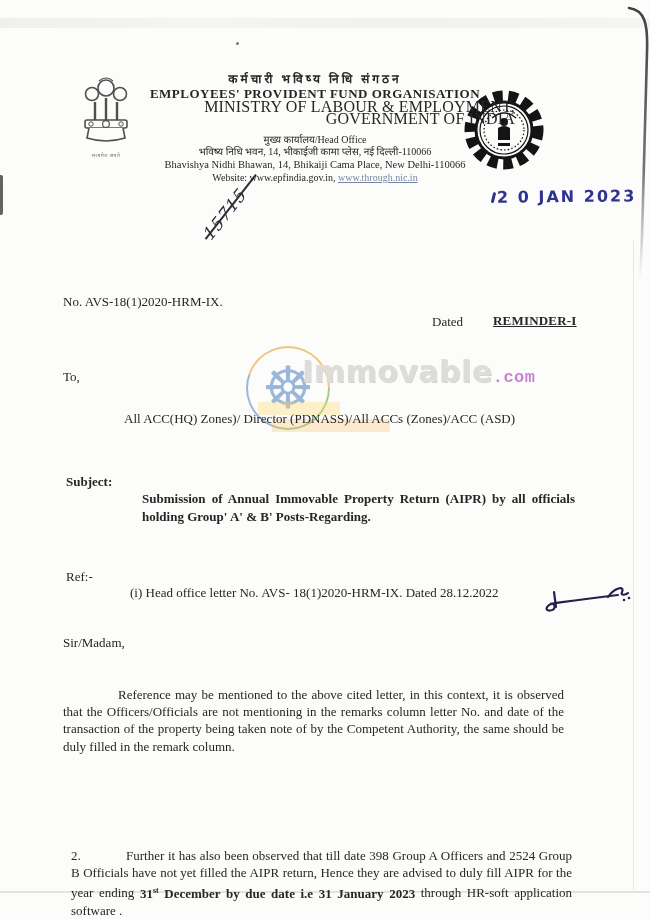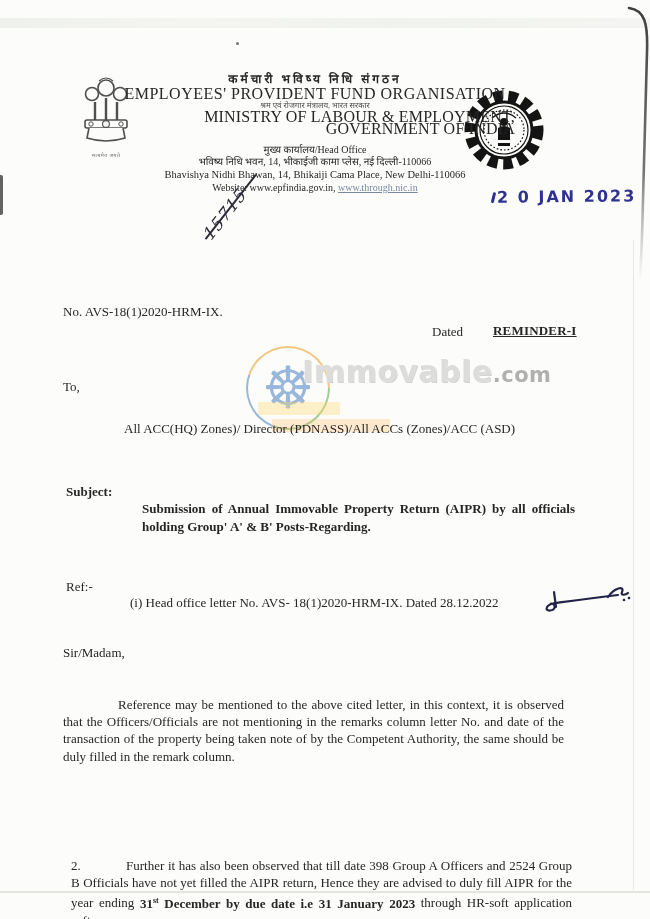--- a/index.html
+++ b/index.html
@@ -11,21 +11,21 @@
     background:linear-gradient(90deg,#e3e7e0 0%,#eef0ea 30%,#e6eae3 60%,#eef0ec 100%);opacity:.55;}
   .scan-dot{position:absolute;left:236px;top:42px;width:3px;height:3px;background:#777;border-radius:50%;}
   .scan-fold{position:absolute;left:633px;top:240px;width:1px;height:650px;background:#d9d9d4;opacity:.6;}
   .scan-bottom{position:absolute;left:0;top:891px;width:100%;height:2px;background:#e4e4de;}
   .scan-left-mark{position:absolute;left:0;top:175px;width:3px;height:40px;background:#3c3c3c;opacity:.8;border-radius:0 2px 2px 0;}
   .edge-svg{position:absolute;left:0;top:0;pointer-events:none;}
 
   
   .hdr-center{position:absolute;left:115px;top:72px;width:400px;text-align:center;}
   .h-org-hi{font-size:12px;font-weight:bold;letter-spacing:3px;line-height:14px;}
-  .h-org-en{font-size:16px;font-weight:normal;letter-spacing:.5px;line-height:15px;}
+  .h-org-en{font-size:13px;font-weight:bold;letter-spacing:.5px;line-height:15px;}
   .h-min-hi{font-size:8px;color:#4a4a4a;line-height:10px;}
   .h-min-en{font-size:16px;letter-spacing:.2px;line-height:12px;text-align:right;}
   .h-office{font-size:10px;line-height:13px;margin-top:8px;}
   .h-addr-hi{font-size:10px;line-height:12px;}
   .h-addr-en{font-size:10.5px;line-height:13px;}
   .h-web{font-size:10px;line-height:13px;}
   .h-web a{color:#7787a5;text-decoration:underline;}
 
   .emblem{position:absolute;left:76px;top:76px;width:60px;height:88px;text-align:center;}
   .emblem-caption{font-size:5px;color:#6a6a6a;letter-spacing:.5px;margin-top:-2px;}
@@ -64,21 +64,21 @@
   
   .watermark{position:absolute;left:246px;top:344px;width:220px;height:95px;opacity:.55;pointer-events:none;}
   .wm-circle{position:absolute;left:0;top:2px;width:80px;height:80px;border-radius:50%;
     border:2px solid transparent;
     background:linear-gradient(#fdfdfb,#fdfdfb) padding-box,
        conic-gradient(#e89a1f 0 25%,#58a546 25% 55%,#4a7fc1 55% 80%,#e89a1f 80% 100%) border-box;
     display:flex;align-items:center;justify-content:center;}
   .wm-chakra{font-family:"DejaVu Sans",sans-serif;font-size:58px;color:#4a7fc1;line-height:1;}
   .wm-text{position:absolute;left:56px;top:10px;font-family:"DejaVu Sans",sans-serif;
     font-weight:bold;font-size:30px;color:#c3c3c1;text-shadow:0 0 2px #ffffff,1px 1px 0 #9c9c9a;letter-spacing:.5px;}
-  .wm-com{font-size:21px;color:#737373;text-shadow:none;}
+  .wm-com{font-size:17px;color:#a21caf;text-shadow:none;font-family:Liberation Mono, monospace;}
   .wm-bar1{position:absolute;left:258px;top:402px;width:82px;height:13px;background:#ffd96a;opacity:.35;pointer-events:none;}
   .wm-bar2{position:absolute;left:272px;top:419px;width:118px;height:13px;background:#ffb14d;opacity:.25;pointer-events:none;}
 
   .txt{position:relative;z-index:2;}
 </style>
 </head>
 <body>
 
 <div class="page">
 
@@ -132,21 +132,20 @@
     <circle cx="42" cy="42" r="20" fill="none" stroke="#141414" stroke-width="1.2" stroke-dasharray="1.6 2.1"></circle>
     <circle cx="42" cy="34" r="4" fill="#141414"></circle>
     <path d="M 36 52 L 36 40 Q 42 36 48 40 L 48 52 Z" fill="#141414"></path>
     <path d="M 30 30 q 12 -10 24 0" fill="none" stroke="#141414" stroke-width="1.4"></path>
     <rect x="36" y="55" width="12" height="3" fill="#141414"></rect>
   </svg>
 
   <div class="hdr-center txt">
     <div class="h-org-hi">कर्मचारी भविष्य निधि संगठन</div>
     <div class="h-org-en">EMPLOYEES' PROVIDENT FUND ORGANISATION</div>
-    <div class="h-min-hi">श्रम एवं रोजगार मंत्रालय, भारत सरकार</div>
     <div class="h-min-en">MINISTRY OF LABOUR &amp; EMPLOYMENT, GOVERNMENT OF INDIA</div>
     <div class="h-office">मुख्य कार्यालय/Head Office</div>
     <div class="h-addr-hi">भविष्य निधि भवन, 14, भीकाईजी कामा प्लेस, नई दिल्ली-110066</div>
     <div class="h-addr-en">Bhavishya Nidhi Bhawan, 14, Bhikaiji Cama Place, New Delhi-110066</div>
     <div class="h-web">
       <span>Website: www.epfindia.gov.in,</span>
       <a href="#">www.through.nic.in</a>
     </div>
   </div>
 

